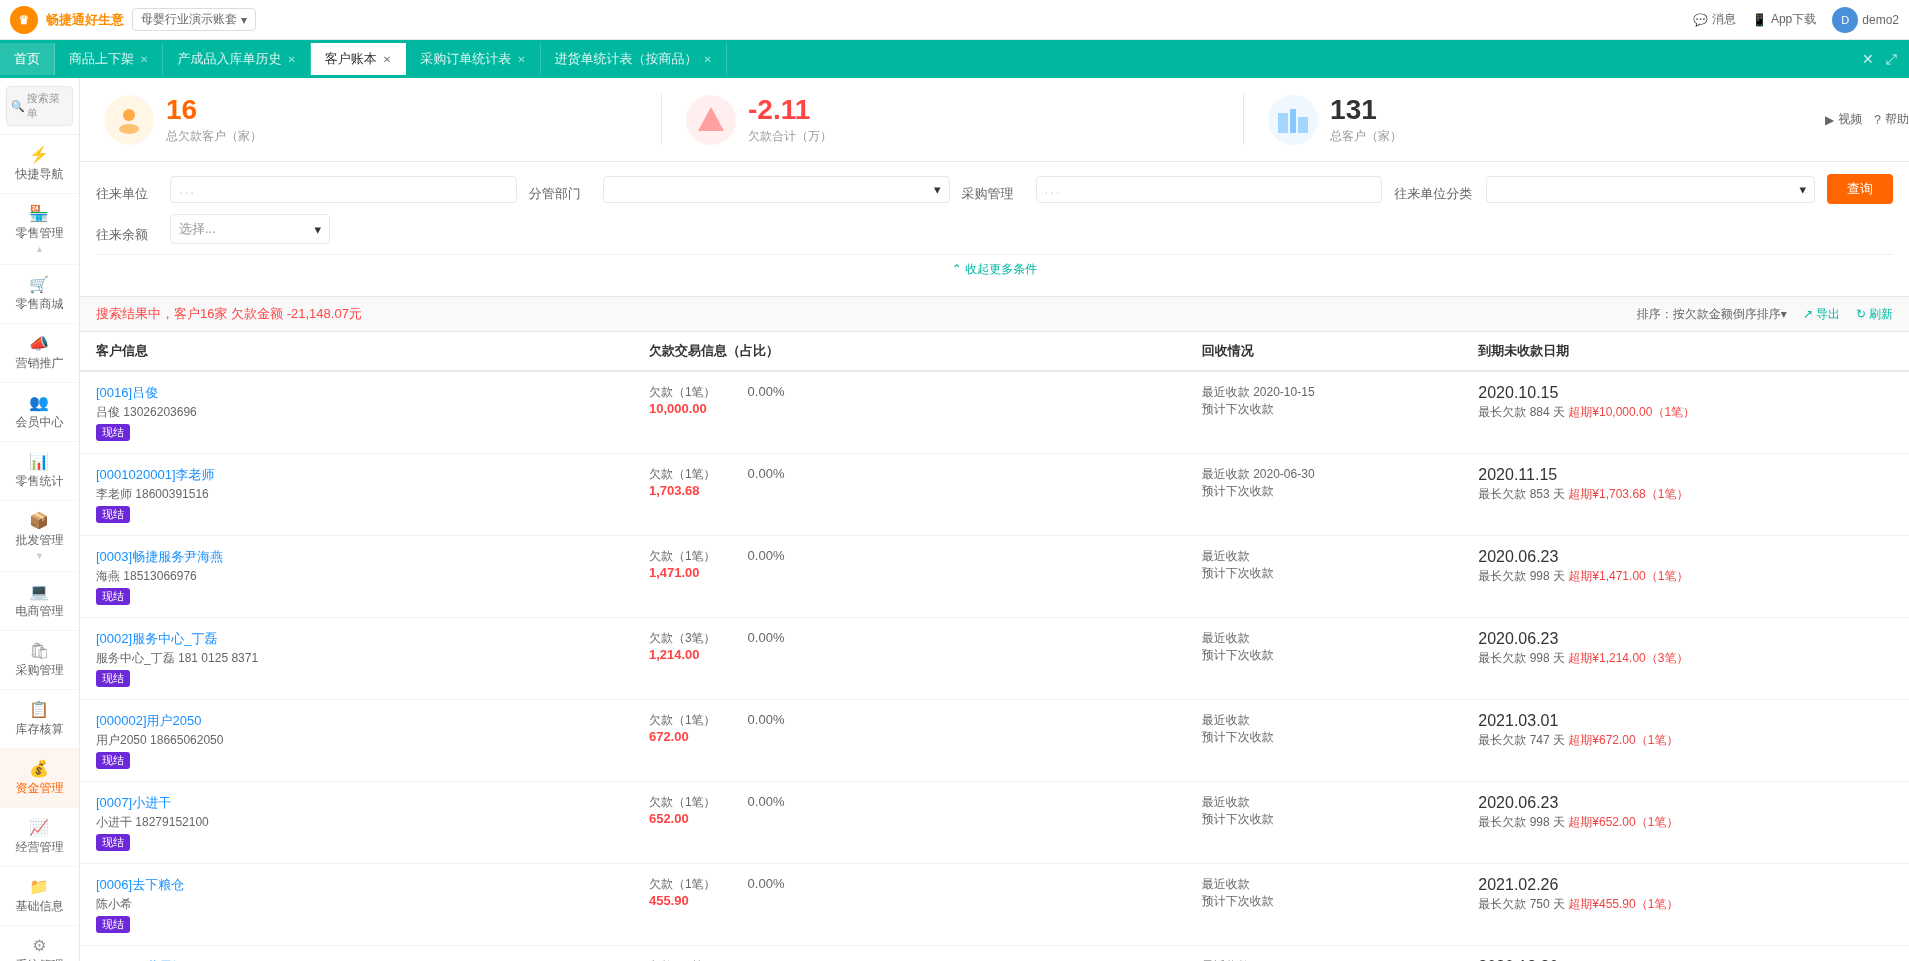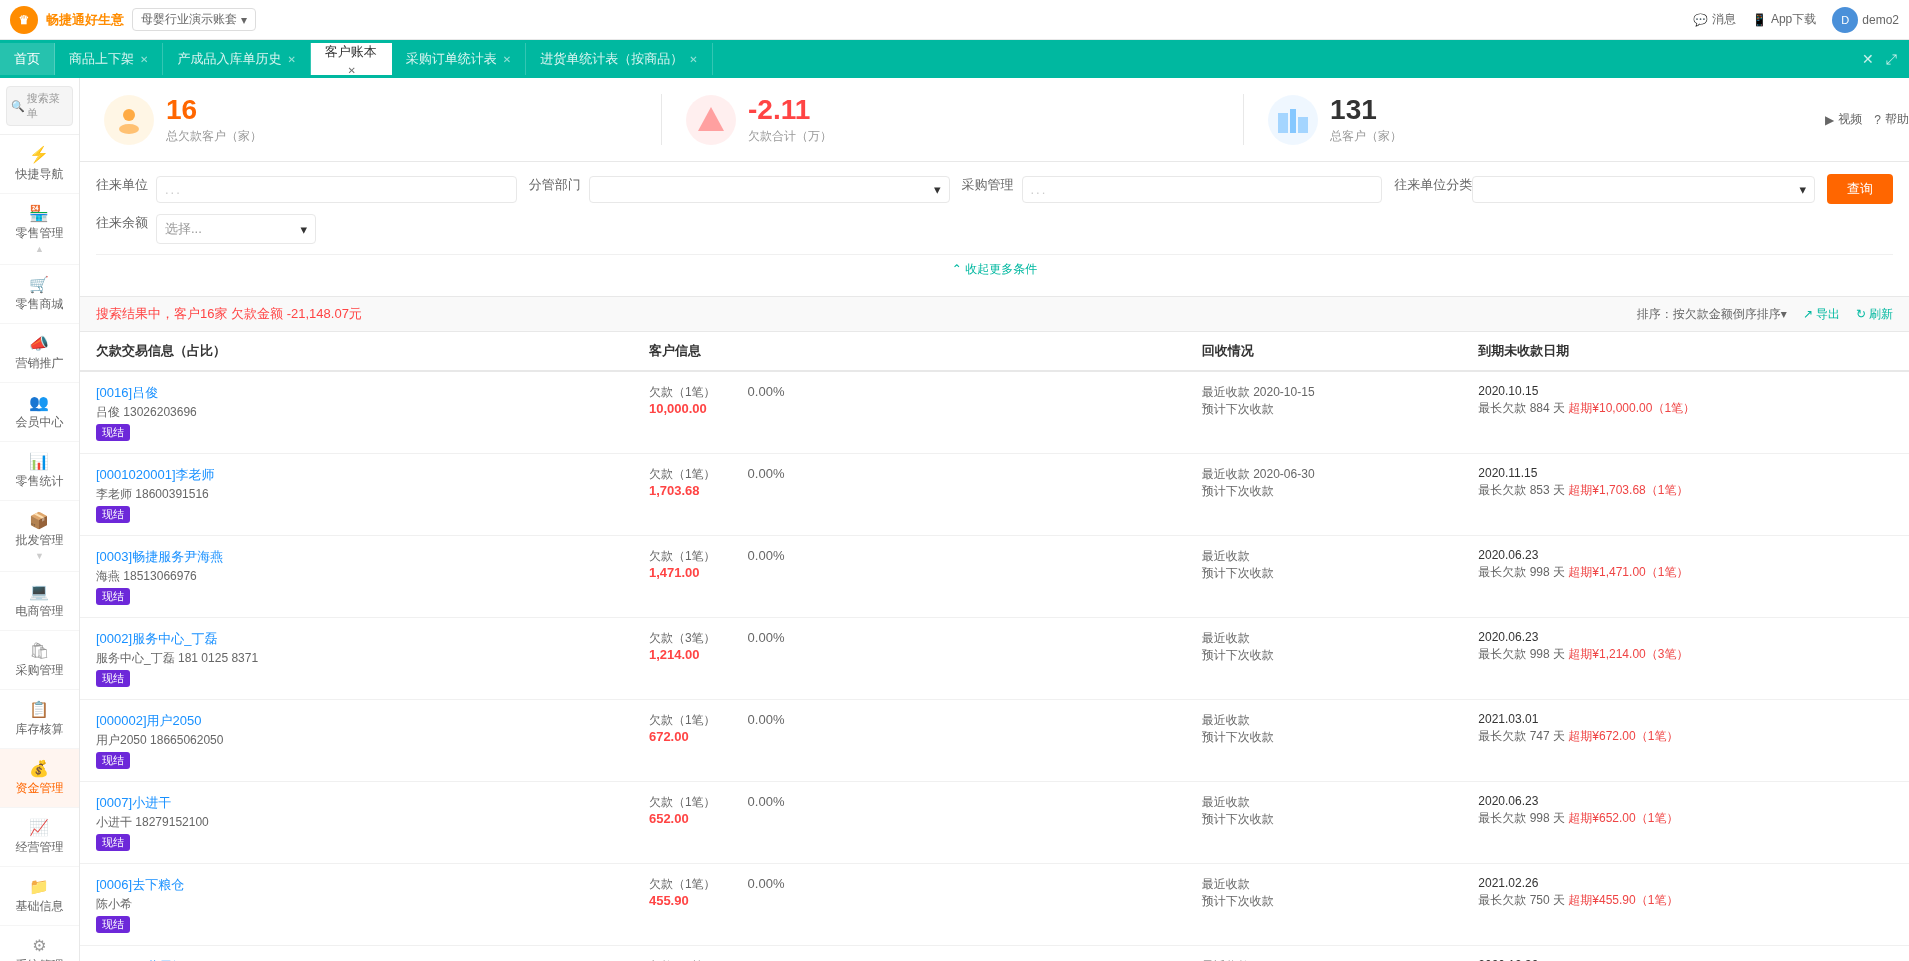--- a/index.html
+++ b/index.html
@@ -21,21 +21,21 @@
     
     .tab-bar {
       display: flex; align-items: center; background: #00b8a0; height: 38px; padding: 0 0 0 0;
       overflow: hidden;
     }
     .tab-item {
       display: flex; align-items: center; gap: 4px; padding: 0 14px; height: 32px;
       font-size: 13px; color: rgba(255,255,255,0.85); cursor: pointer; white-space: nowrap;
       border-right: 1px solid rgba(255,255,255,0.2);
     }
-    .tab-item.active { background: #fff; color: #333; flex-direction: column; }
+    .tab-item.active { background: #fff; color: #333; }
     .tab-item.home { background: rgba(255,255,255,0.15); color: #fff; }
     .tab-close { font-size: 10px; opacity: 0.7; margin-left: 2px; }
     .tab-bar-right { margin-left: auto; display: flex; align-items: center; gap: 4px; padding-right: 8px; }
     .tab-bar-icon { color: rgba(255,255,255,0.8); cursor: pointer; font-size: 14px; padding: 2px 4px; }
 
     
     .main-layout { display: flex; height: calc(961px - 40px - 38px); }
 
     
     .sidebar { width: 80px; background: #fff; border-right: 1px solid #e8e8e8; display: flex; flex-direction: column; overflow-y: auto; }
@@ -66,21 +66,21 @@
     .stat-number { font-size: 28px; font-weight: bold; }
     .stat-number.red { color: #ff4444; }
     .stat-number.orange { color: #ff6600; }
     .stat-label { font-size: 12px; color: #999; margin-top: 2px; }
     .stat-right { margin-left: auto; display: flex; gap: 12px; align-items: center; font-size: 12px; color: #666; }
     .stat-right-btn { display: flex; align-items: center; gap: 4px; cursor: pointer; color: #666; }
 
     
     .filter-section { background: #fff; padding: 12px 16px; border-bottom: 1px solid #e8e8e8; }
     .filter-row { display: flex; align-items: center; gap: 12px; margin-bottom: 10px; }
-    .filter-item { display: flex; align-items: flex-start; gap: 0; flex: 1; }
+    .filter-item { display: flex; align-items: flex-end; gap: 14px; flex: 1; }
     .filter-label { font-size: 13px; color: #666; white-space: nowrap; min-width: 60px; }
     .filter-input {
       flex: 1; border: 1px solid #e8e8e8; border-radius: 4px; padding: 5px 8px;
       font-size: 13px; color: #333; background: #fff; outline: none; display: flex; align-items: center; justify-content: space-between; cursor: pointer;
     }
     .filter-select { display: flex; align-items: center; gap: 4px; flex: 1; border: 1px solid #e8e8e8; border-radius: 4px; padding: 5px 8px; background: #fff; cursor: pointer; font-size: 13px; color: #333; }
     .query-btn { background: #ff6600; color: #fff; border: none; border-radius: 4px; padding: 6px 20px; font-size: 13px; cursor: pointer; white-space: nowrap; }
     .collapse-bar { text-align: center; padding: 6px; color: #00b8a0; font-size: 12px; cursor: pointer; border-top: 1px solid #f0f0f0; }
 
     
@@ -105,21 +105,21 @@
       padding: 12px 16px; border-bottom: 1px solid #f0f0f0; background: #fff;
     }
     .customer-name { color: #1890ff; font-size: 13px; cursor: pointer; text-decoration: none; }
     .customer-sub { font-size: 12px; color: #666; margin-top: 2px; }
     .tag-green { background: #6d28d9; color: #fff; font-size: 11px; padding: 1px 6px; border-radius: 3px; display: inline-block; margin-top: 3px; }
     .debt-amount { color: #ff4444; font-size: 13px; font-weight: bold; }
     .debt-info { font-size: 12px; color: #666; }
     .debt-pct { color: #666; font-size: 13px; margin-left: 16px; }
     .recovery-info { font-size: 12px; color: #666; }
     .overdue-info { font-size: 12px; color: #ef4444; cursor: pointer; }
-    .overdue-date { font-size: 12px; color: #333; margin-bottom: 2px; }
+    .overdue-date { font-size: 16px; color: #333; margin-bottom: 2px; }
     .overdue-days { font-size: 12px; color: #666; }
     .debt-row { display: flex; align-items: flex-start; gap: 16px; }
     .debt-col { display: flex; flex-direction: column; }
   </style>
 </head>
 <body>
 
 <div class="top-header">
   <div class="logo-area">
     <div class="logo-icon">♛</div>
@@ -356,22 +356,22 @@
         </div>
         <div class="action-btn">
           <span>↻</span>
           <span>刷新</span>
         </div>
       </div>
     </div>
 
     <div class="table-container">
       <div class="table-header">
+        <div>客户信息</div>
         <div>欠款交易信息（占比）</div>
-        <div>客户信息</div>
         <div>回收情况</div>
         <div>到期未收款日期</div>
       </div>
 
       <div class="table-row">
         <div>
           <div>
             <a class="customer-name">
               <span>[0016]</span><span>吕俊</span>
             </a>

